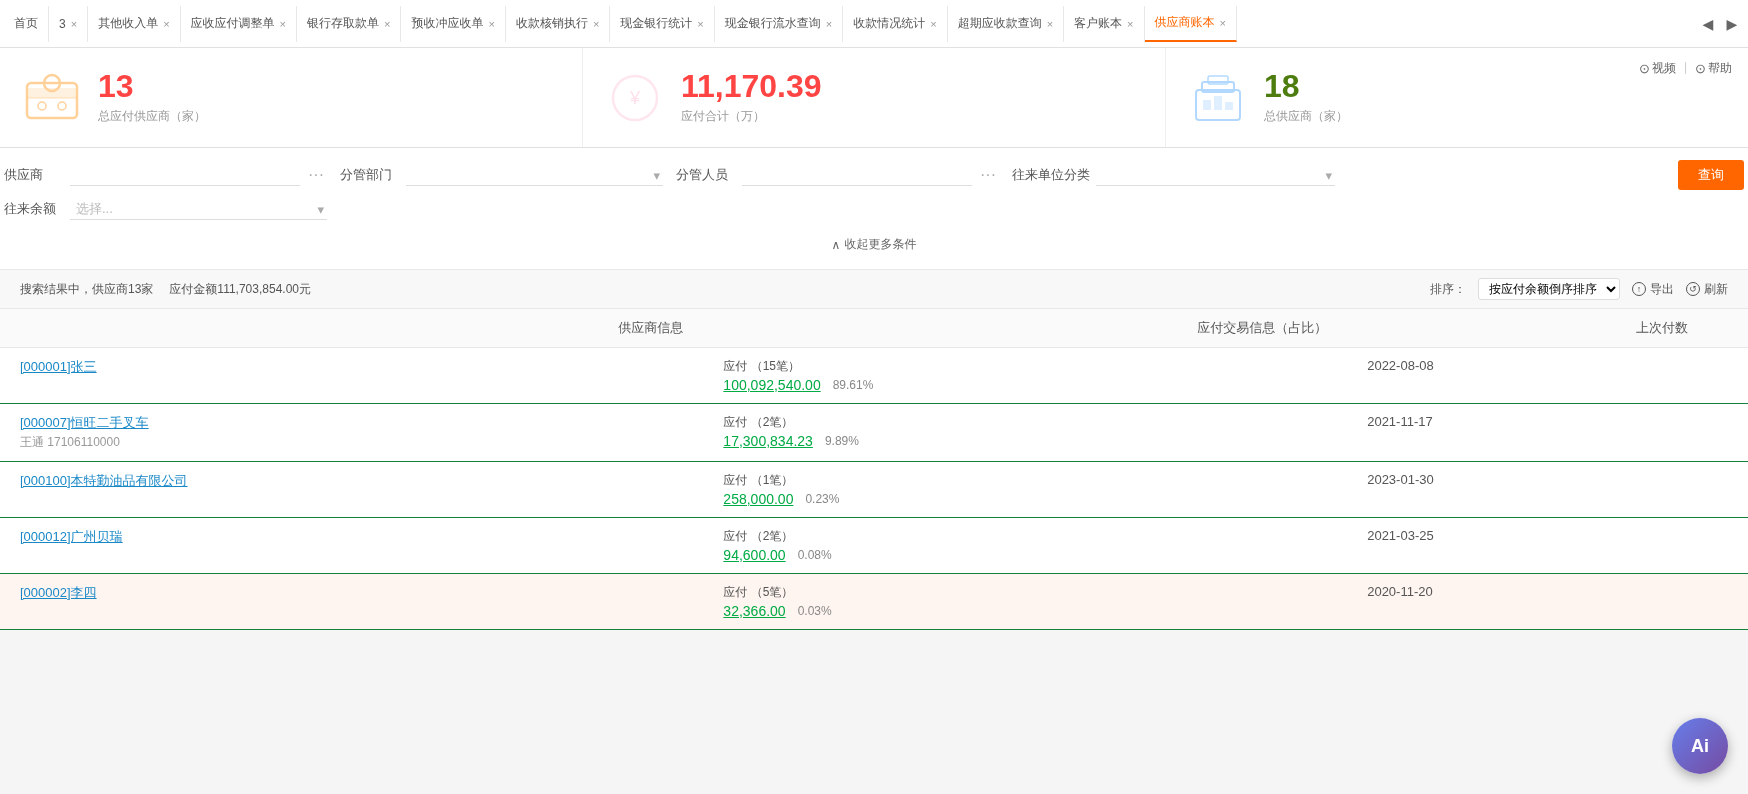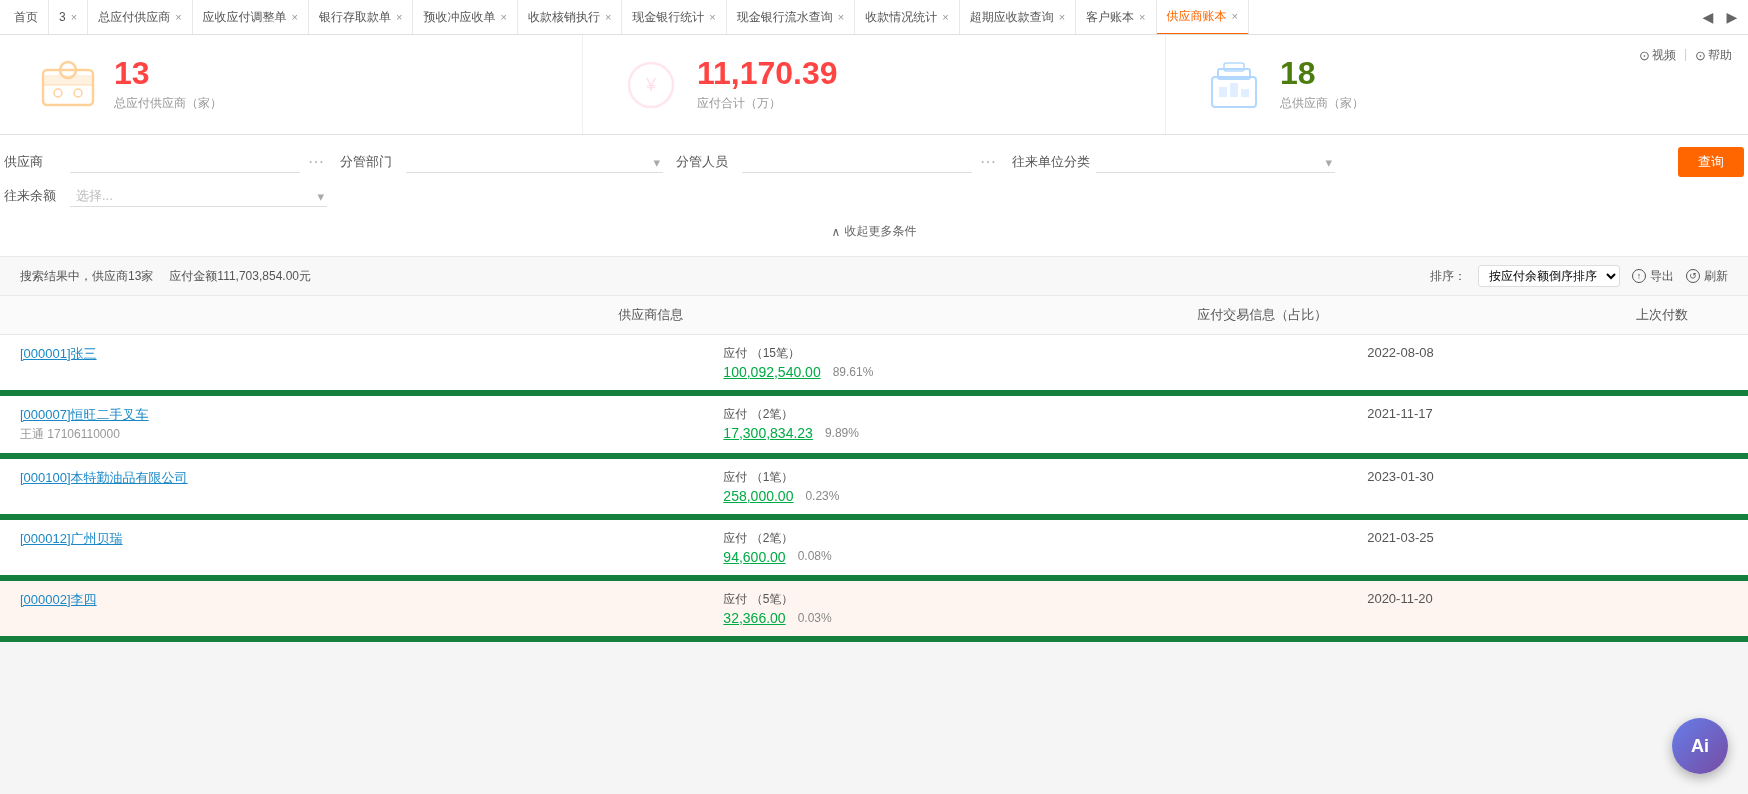--- a/index.html
+++ b/index.html
@@ -4,21 +4,21 @@
   <style>
     * { box-sizing: border-box; margin: 0; padding: 0; }
     body { font-family: 'Microsoft YaHei', Arial, sans-serif; font-size: 13px; background: #f5f5f5; color: #333; }
 
     
     .top-nav {
       background: #fff;
       border-bottom: 1px solid #e0e0e0;
       display: flex;
       align-items: center;
-      height: 35px;
+      height: 48px;
       overflow: hidden;
       padding: 0 4px;
     }
     .nav-tab {
       display: inline-flex;
       align-items: center;
       padding: 0 10px;
       height: 36px;
       white-space: nowrap;
       font-size: 12px;
@@ -56,21 +56,21 @@
     .summary-bar {
       background: #fff;
       display: flex;
       align-items: stretch;
       border-bottom: 1px solid #e0e0e0;
       height: 100px;
     }
     .summary-card {
       display: flex;
       align-items: center;
-      padding: 16px 38px;
+      padding: 16px 22px;
       flex: 1;
       border-right: 1px solid #f0f0f0;
       position: relative;
     }
     .summary-card:last-child { border-right: none; }
     .summary-icon {
       width: 60px;
       height: 60px;
       margin-right: 16px;
       display: flex;
@@ -237,21 +237,21 @@
       border-bottom: 1px solid #e8e8e8;
       padding: 10px 20px;
       font-size: 13px;
       color: #555;
       font-weight: normal;
       text-align: right;
       white-space: nowrap;
     }
     .data-table td {
       padding: 10px 20px;
-      border-bottom: 6px solid #15803d;
+      border-bottom: 1px solid #15803d;
       font-size: 13px;
       vertical-align: top;
     }
     .data-table tr.highlighted td { background: #fff5f0; }
     .supplier-link {
       color: #1a88c7;
       text-decoration: underline;
       cursor: pointer;
     }
     .supplier-sub { color: #999; font-size: 12px; margin-top: 2px; }
@@ -294,21 +294,21 @@
 
 <div class="top-nav">
   <div class="nav-tab">
     <span>首页</span>
   </div>
   <div class="nav-tab">
     <span>3</span>
     <span class="close-x">×</span>
   </div>
   <div class="nav-tab">
-    <span>总应付供应商</span>
+    <span>其他收入单</span>
     <span class="close-x">×</span>
   </div>
   <div class="nav-tab">
     <span>应收应付调整单</span>
     <span class="close-x">×</span>
   </div>
   <div class="nav-tab">
     <span>银行存取款单</span>
     <span class="close-x">×</span>
   </div>
@@ -512,21 +512,21 @@
               <span class="tx-percent">0.23%</span>
             </div>
           </td>
           <td class="last-pay">2023-01-30</td>
           <td style="width: 20px;"></td>
         </tr>
         <tr>
           <td><span class="supplier-link">[000012]广州贝瑞</span></td>
           <td>
             <div class="tx-count">应付 （2笔）</div>
-            <div style="display: flex; ">
+            <div style="display: flex; align-items: center;">
               <span class="amount-green">94,600.00</span>
               <span class="tx-percent">0.08%</span>
             </div>
           </td>
           <td class="last-pay">2021-03-25</td>
           <td style="width: 20px;"></td>
         </tr>
         <tr class="highlighted">
           <td><span class="supplier-link">[000002]李四</span></td>
           <td>

